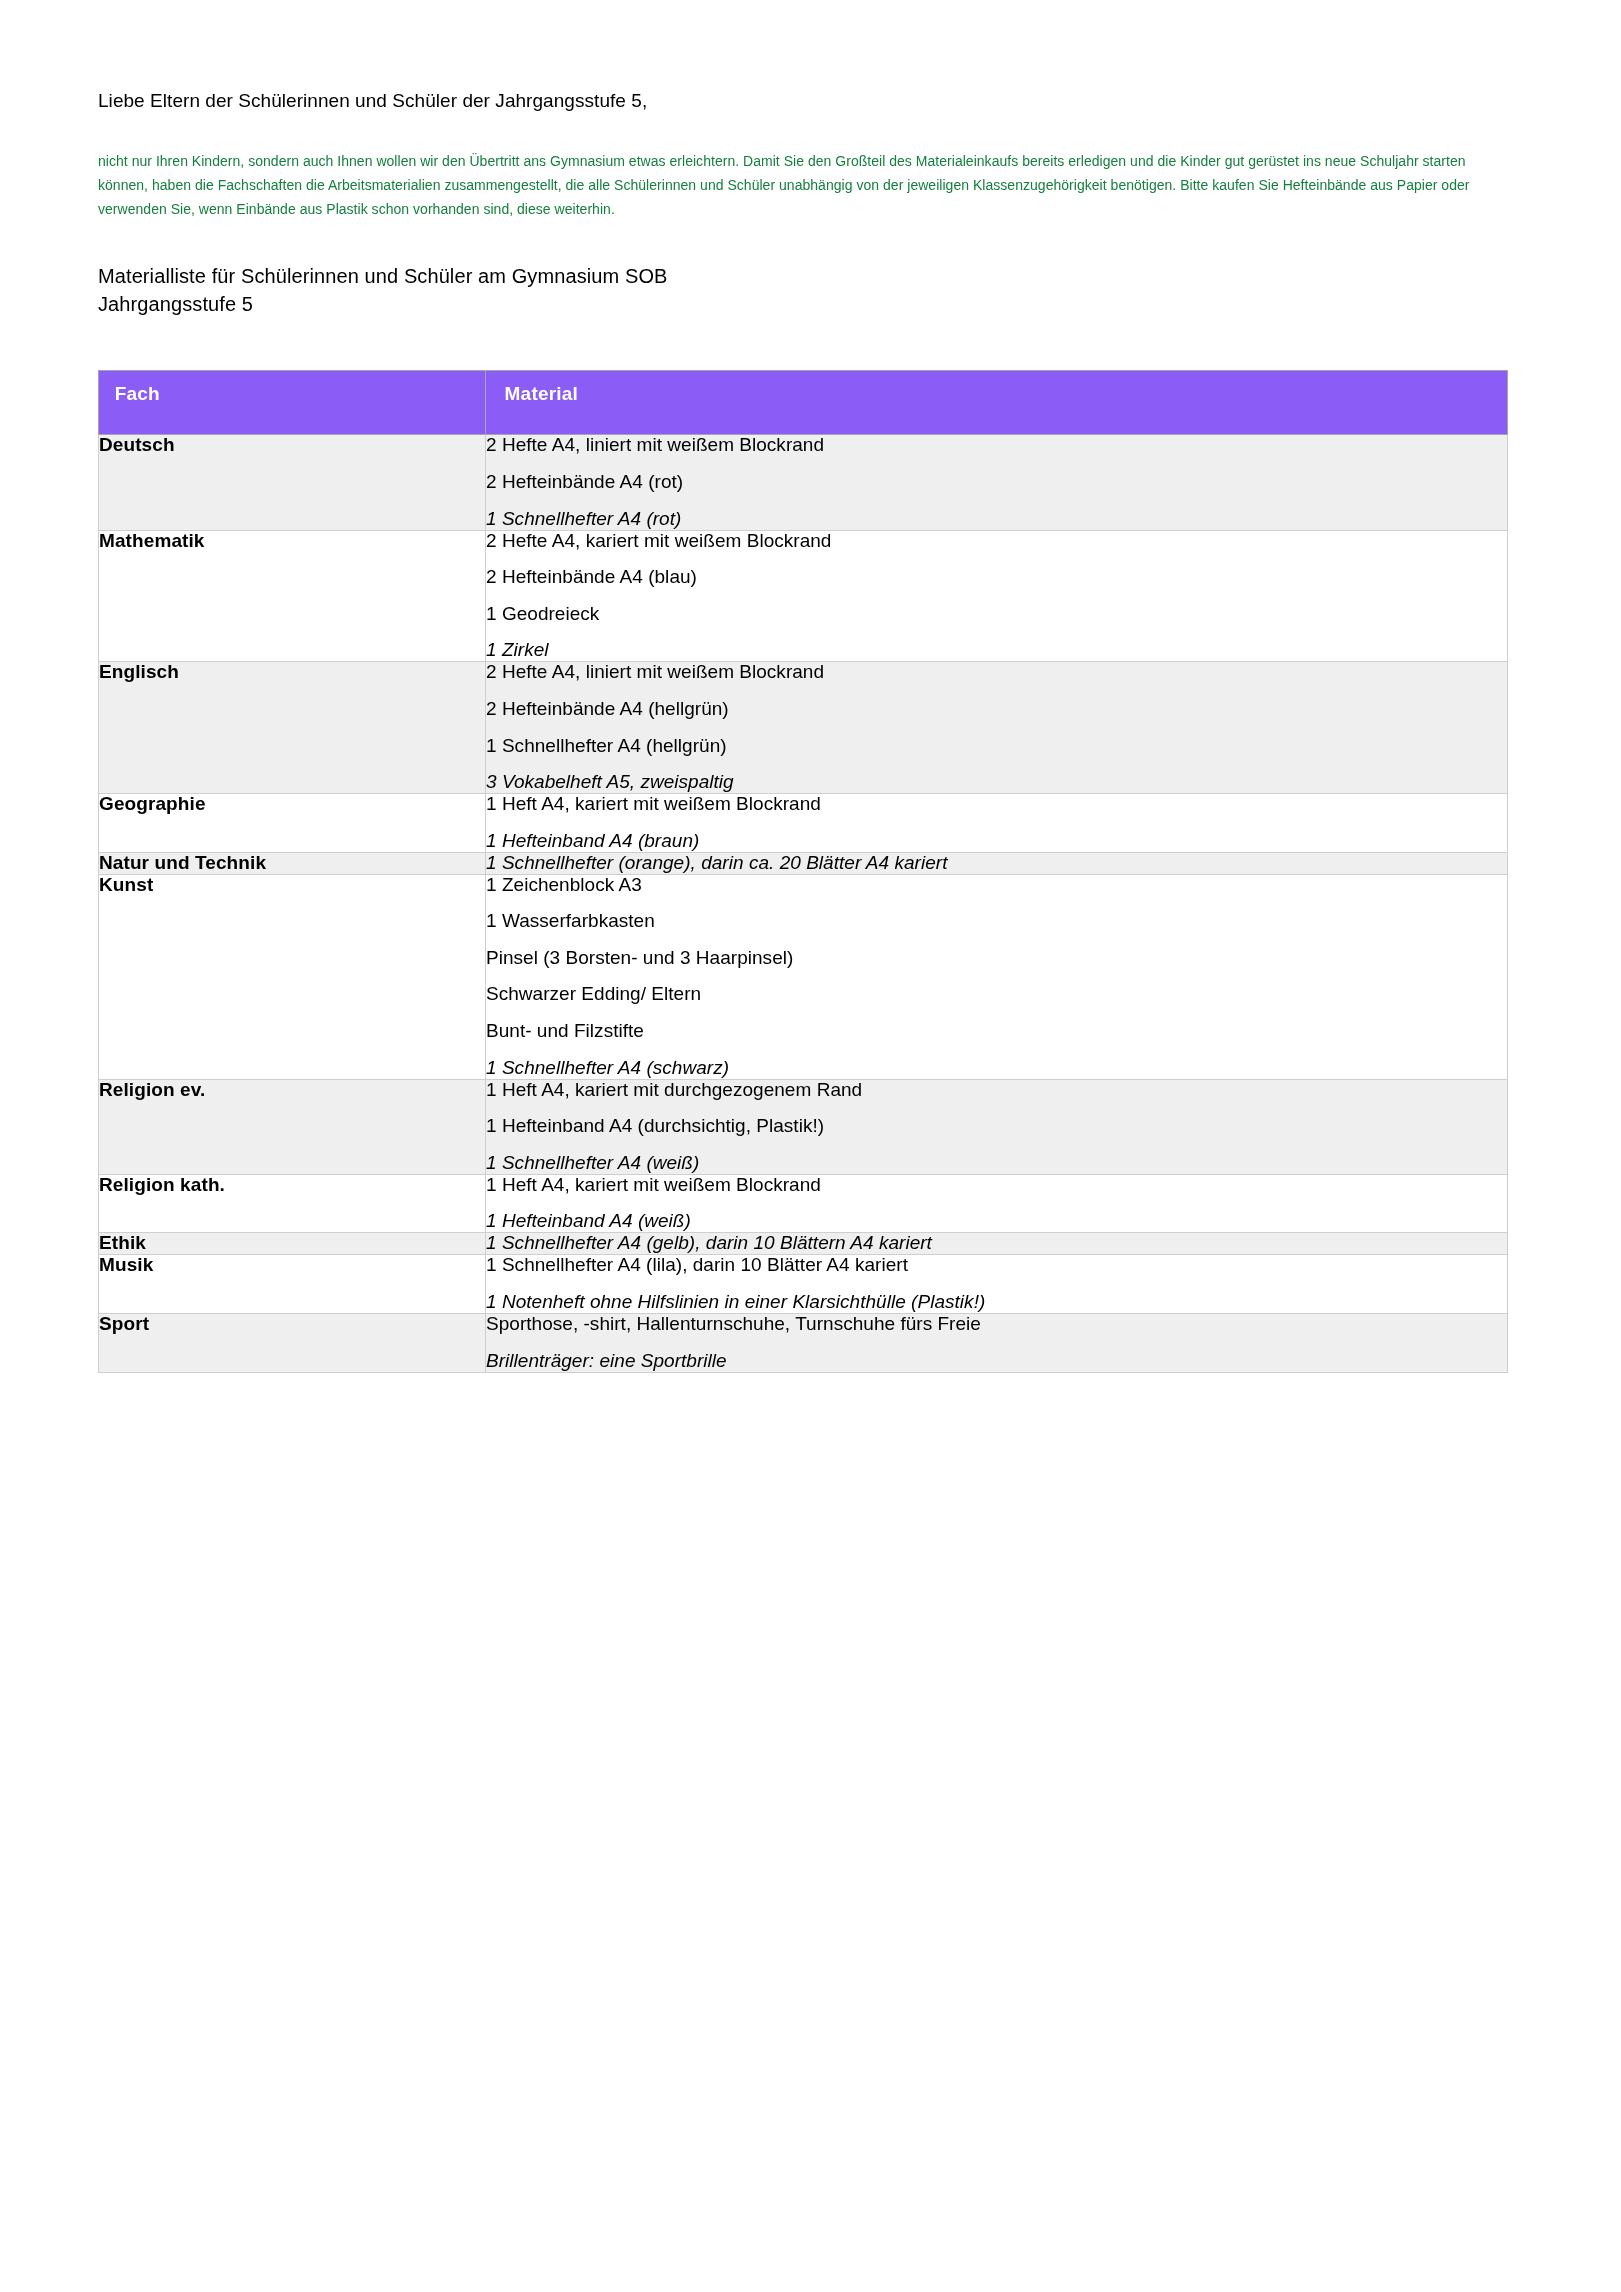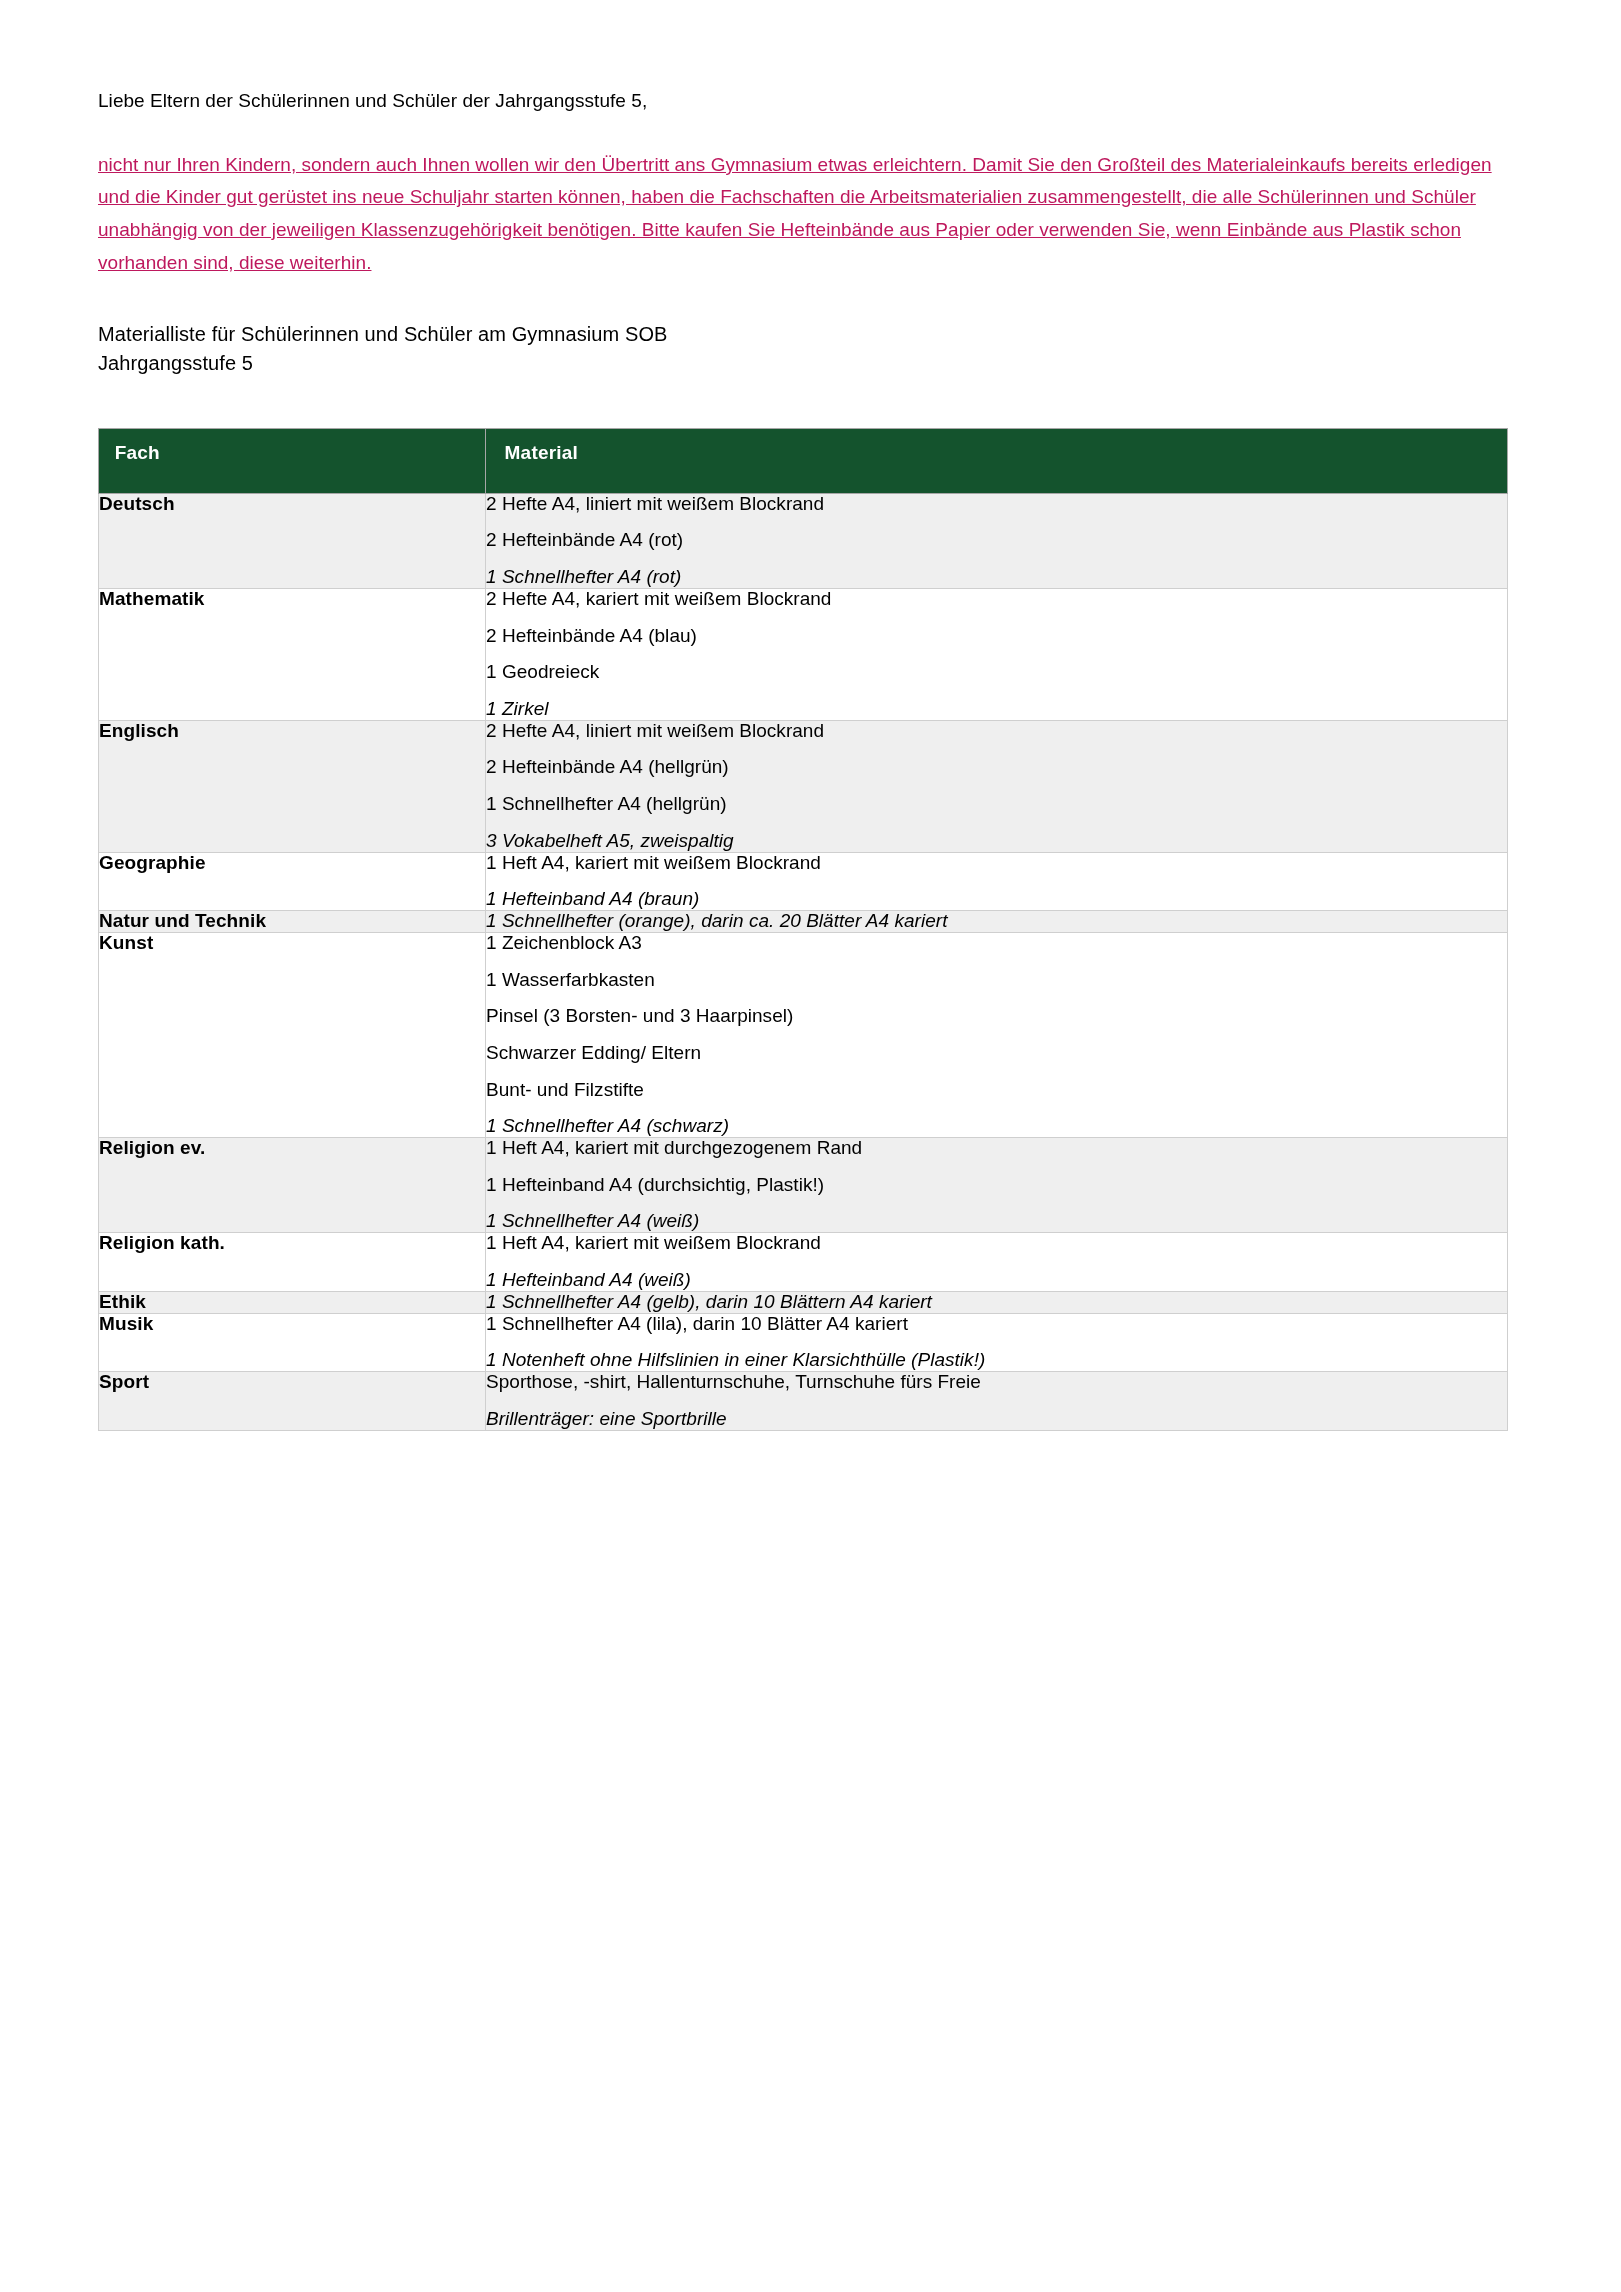--- a/index.html
+++ b/index.html
@@ -36,26 +36,25 @@
     margin: 0;
     padding-top: 88px;
     font-size: 19px;
     line-height: 1.35;
     letter-spacing: 0.05px;
     color: #000;
   }
   .intro {
     margin: 0;
     padding-top: 35px;
-    font-size: 19px;
+    font-size: 14px;
     line-height: 1.72;
     letter-spacing: 0.03px;
-    color: #be185d;
+    color: #15803d;
     width: 1411px;
-    text-decoration: underline;
   }
 
   
   .headline {
     margin: 0;
     padding-top: 41px;
     font-size: 20px;
     font-weight: 400;
     line-height: 1.42;
     letter-spacing: 0.1px;
@@ -68,21 +67,21 @@
     margin-top: 51px;
     width: 1409px;
     border-collapse: collapse;
     table-layout: fixed;
     font-size: 18.6px;
   }
   .mat-table col.c-fach { width: 387px; }
   .mat-table col.c-mat  { width: 1022px; }
 
   .mat-table thead th {
-    background: #14532d;
+    background: #8b5cf6;
     color: #ffffff;
     font-weight: 700;
     font-size: 19px;
     text-align: left;
     padding: 12.7px 0 29px 15.7px;
     border: 1px solid #a6a6a6;
     vertical-align: top;
     letter-spacing: 0.2px;
   }
   .mat-table thead th.th-material {

